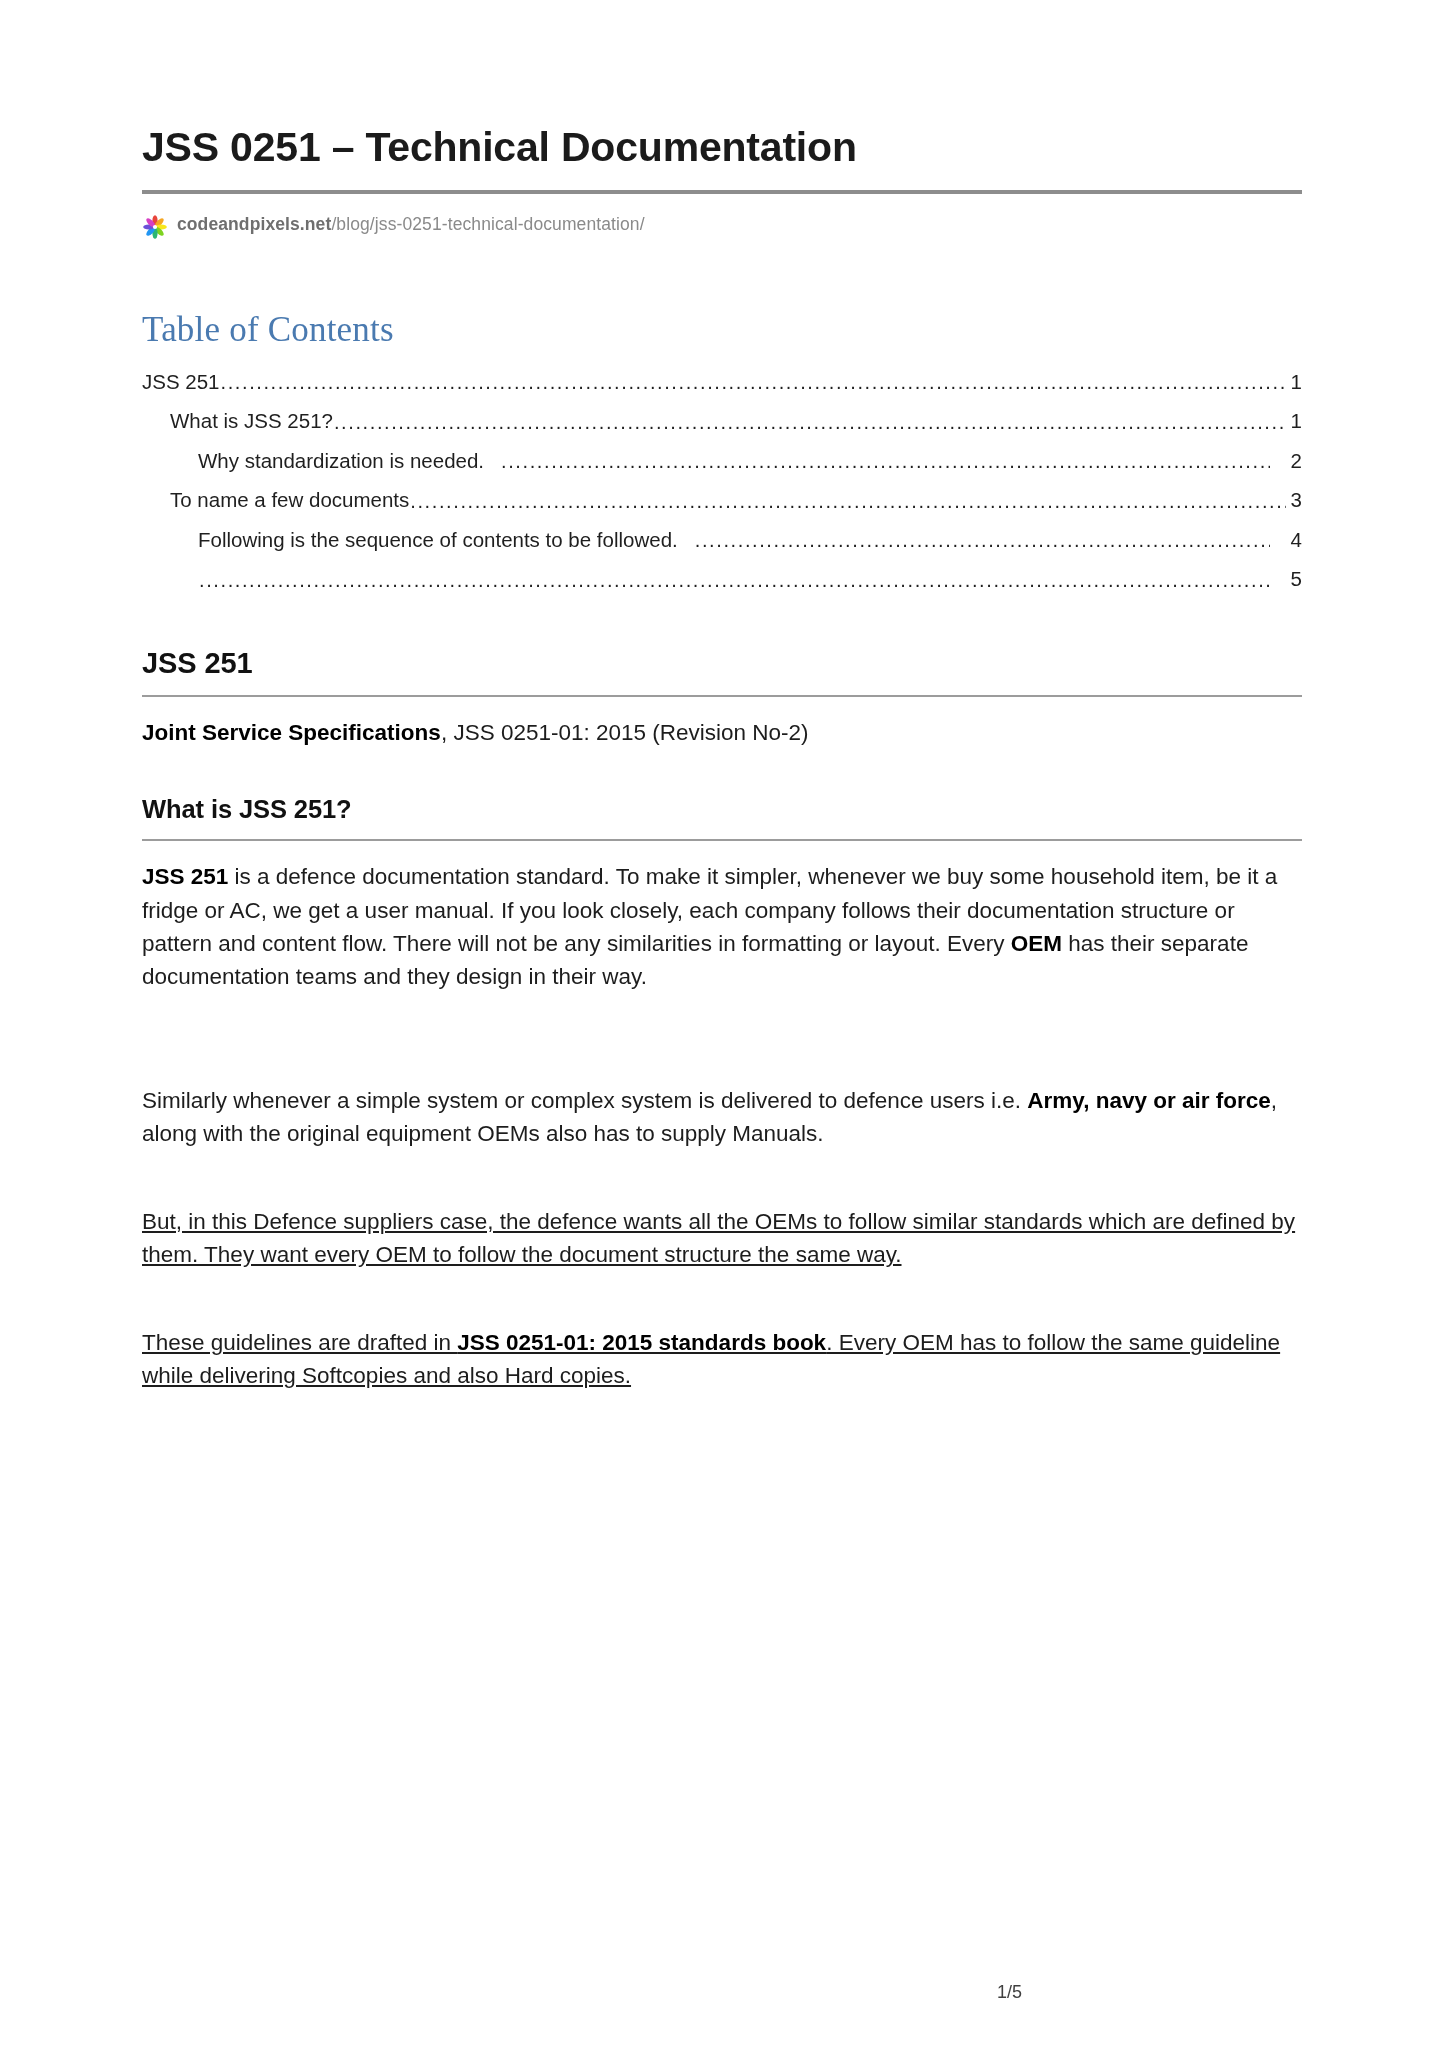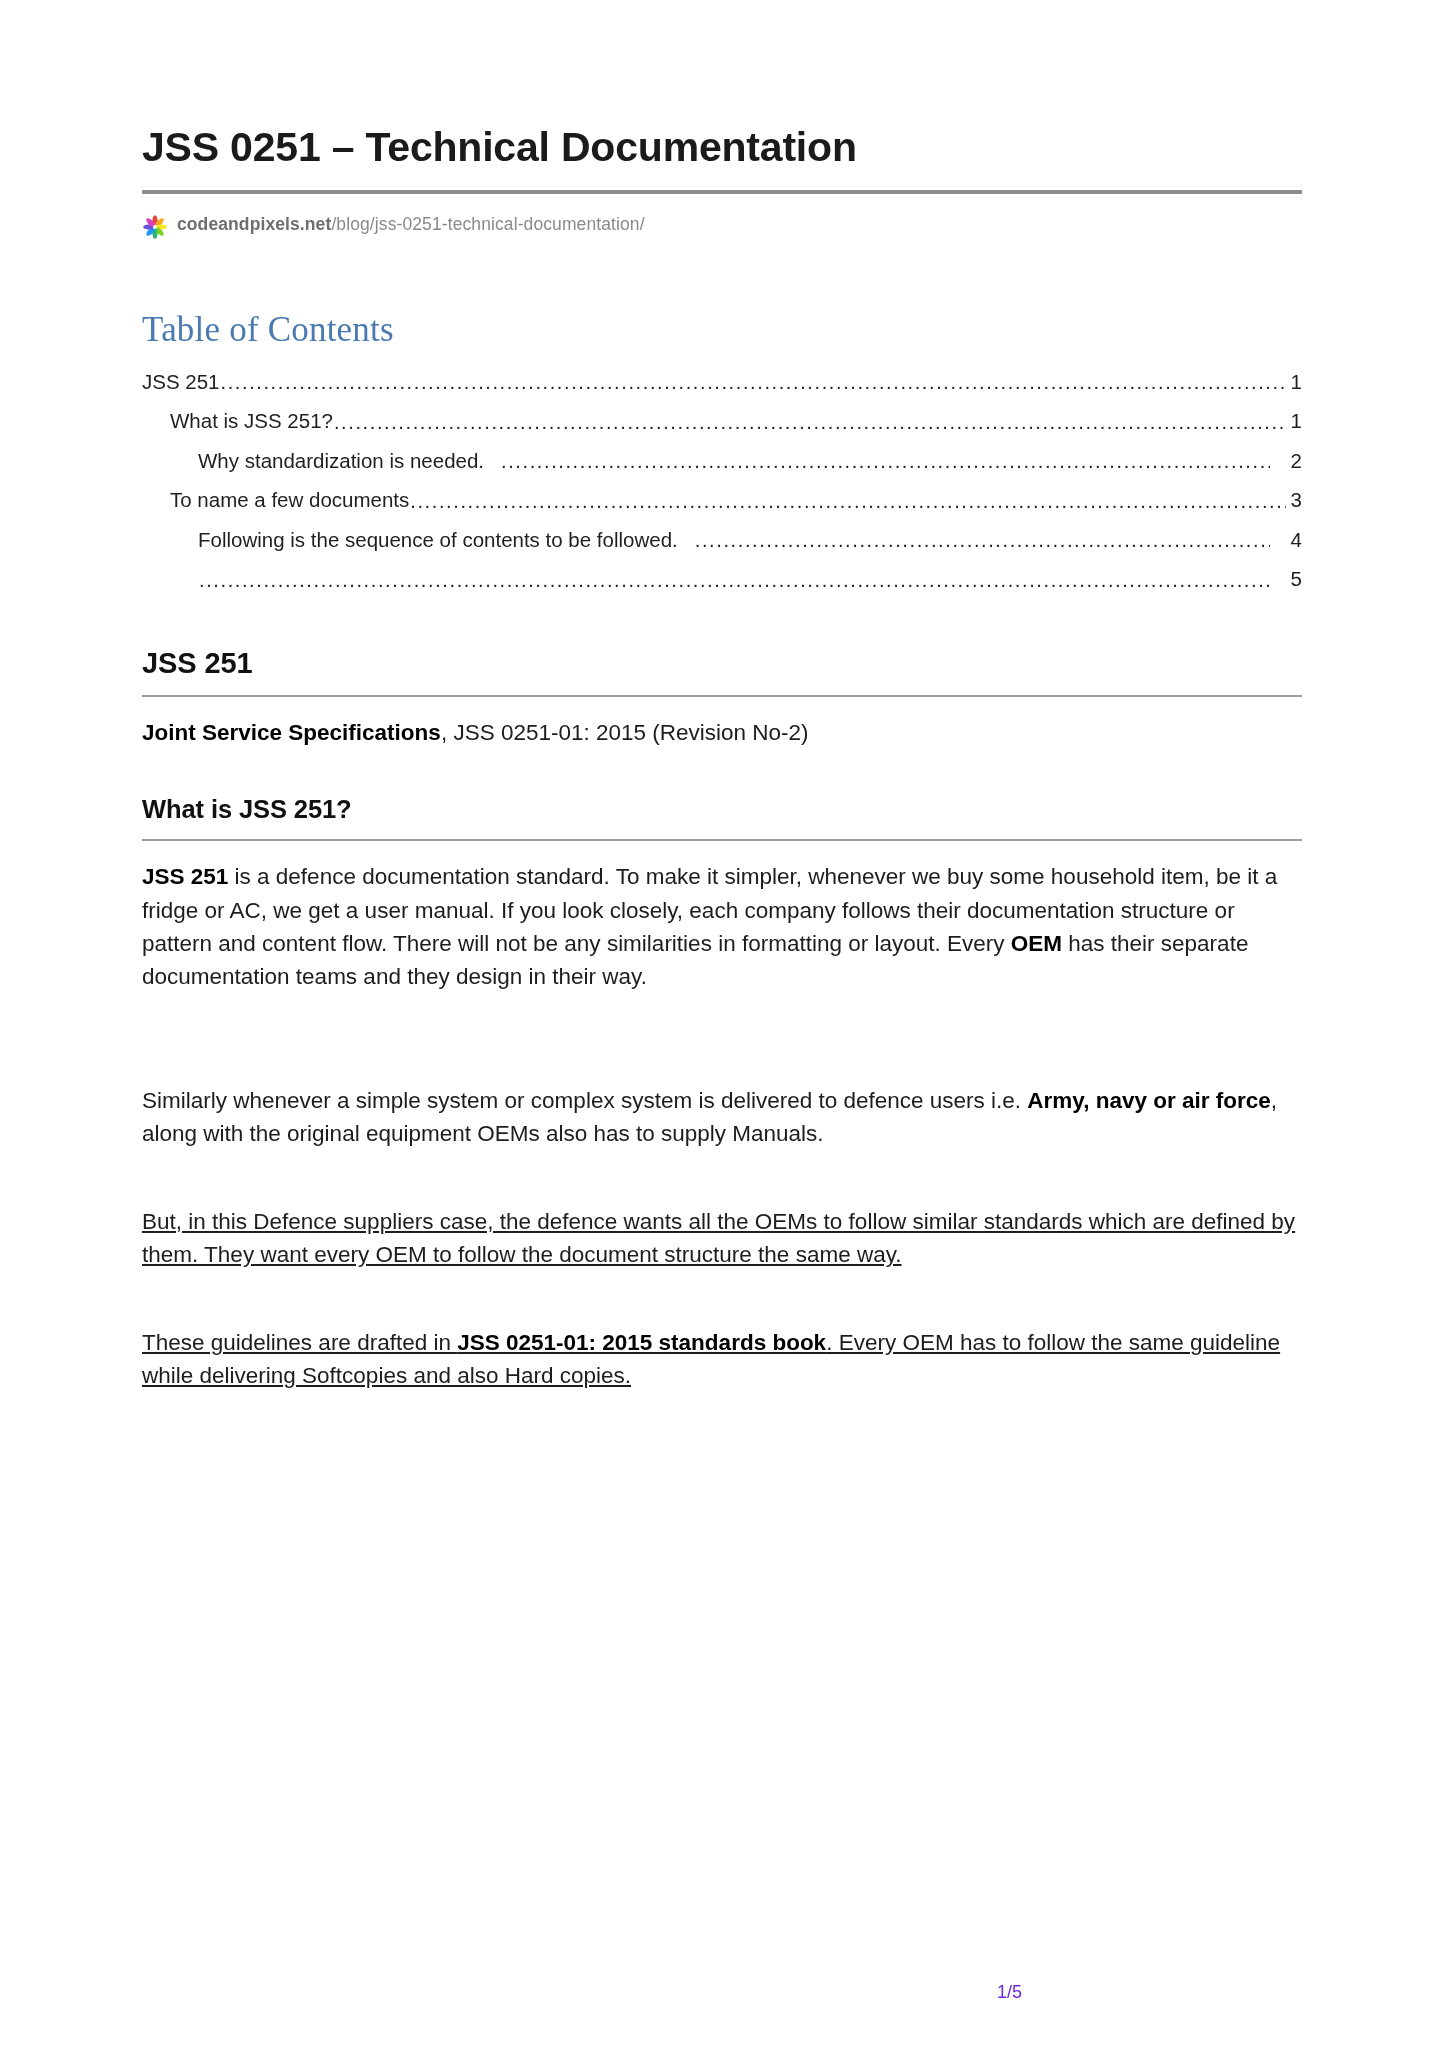--- a/index.html
+++ b/index.html
@@ -148,21 +148,21 @@
   .para.gap-big { margin-top: 58px; }
   .para.gap-med { margin-top: 55px; text-decoration: underline; }
   .para b { font-weight: bold; color: #000000; }
 
   
   .footer {
     position: absolute;
     right: 145px;
     bottom: 45px;
     font-size: 18px;
-    color: #6d28d9;
+    color: #404040;
     margin-left: 24px;
   }
 </style>
 </head>
 <body>
 
 <div class="page">
   <div class="content">
 
     <h1 class="doc-title">JSS 0251 – Technical Documentation</h1>

